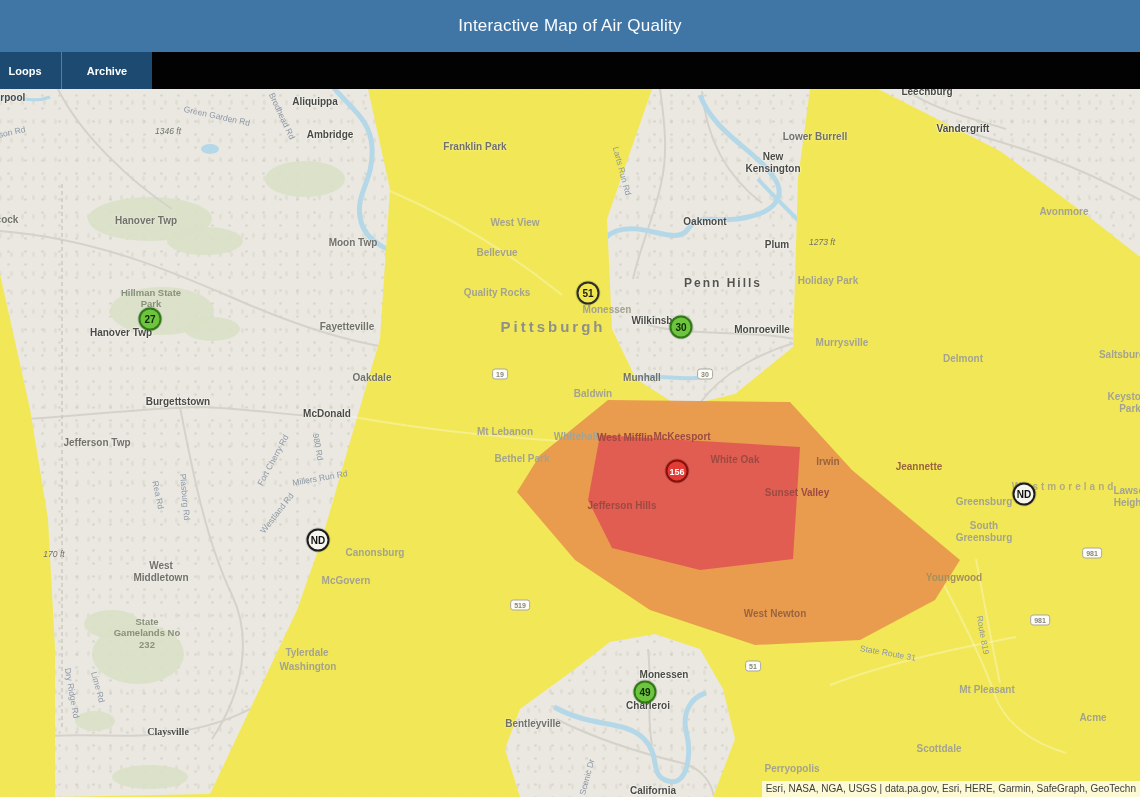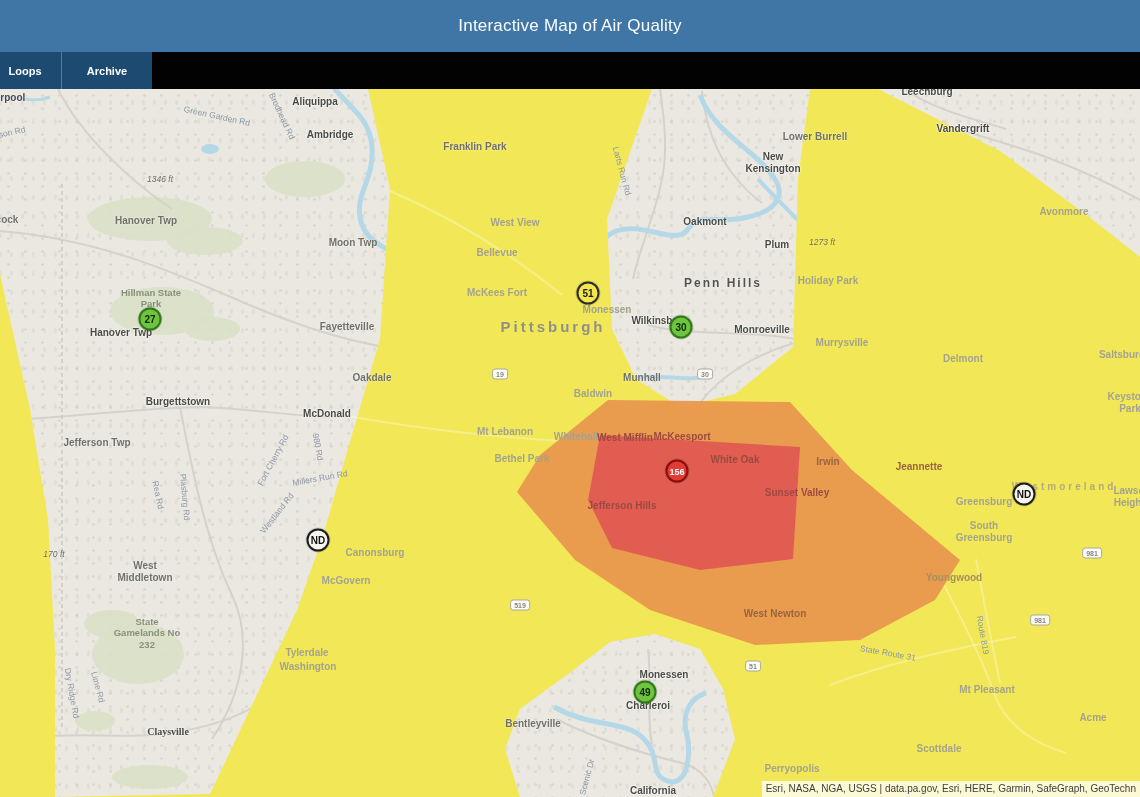--- a/index.html
+++ b/index.html
@@ -122,40 +122,40 @@
         <path d="M942,492 C964,534 984,574 994,604 C1004,634 1032,654 1066,664"></path>
       </g>
 
       <polygon fill-opacity="0.93" id="zone-usg" points="608,311 790,313 852,381 960,471 935,511 860,551 755,556 650,521 575,471 517,403 540,366" fill="#e8964e"></polygon>
       <polygon fill-opacity="0.95" id="zone-unhealthy" points="600,346 800,358 793,470 700,481 612,459 588,411" fill="#e05a52"></polygon>
     </svg>
 
     <div id="map-layers">
         <div class="lbl dark" style="left: 10px; top: 9px;">erpool</div>
         <div class="lbl road" style="left: 12px; top: 43px; transform: translate(-50%, -50%) rotate(-12deg);">son Rd</div>
-        <div class="lbl elev" style="left: 160px; top: 42px; margin-top: 48px;">1346 ft</div>
+        <div class="lbl elev" style="left: 168px; top: 42px;">1346 ft</div>
         <div class="lbl road" style="left: 217px; top: 27px; transform: translate(-50%, -50%) rotate(12deg);">Green Garden Rd</div>
         <div class="lbl road" style="left: 282px; top: 27px; transform: translate(-50%, -50%) rotate(65deg);">Brodhead Rd</div>
         <div class="lbl dark" style="left: 315px; top: 13px;">Aliquippa</div>
         <div class="lbl dark" style="left: 330px; top: 46px;">Ambridge</div>
         <div class="lbl med" style="left: 475px; top: 58px;">Franklin Park</div>
         <div class="lbl road" style="left: 622px; top: 82px; transform: translate(-50%, -50%) rotate(75deg);">Larts Run Rd</div>
         <div class="lbl dark" style="left: 773px; top: 74px;">New
 Kensington</div>
         <div class="lbl med" style="left: 815px; top: 48px;">Lower Burrell</div>
         <div class="lbl dark" style="left: 927px; top: 3px;">Leechburg</div>
         <div class="lbl dark" style="left: 963px; top: 40px;">Vandergrift</div>
         <div class="lbl faint" style="left: 1064px; top: 123px;">Avonmore</div>
         <div class="lbl elev" style="left: 822px; top: 153px;">1273 ft</div>
         <div class="lbl med" style="left: 7px; top: 131px;">cock</div>
         <div class="lbl med" style="left: 146px; top: 132px;">Hanover Twp</div>
         <div class="lbl med" style="left: 353px; top: 154px;">Moon Twp</div>
         <div class="lbl faint" style="left: 515px; top: 134px;">West View</div>
         <div class="lbl faint" style="left: 497px; top: 164px;">Bellevue</div>
-        <div class="lbl faint" style="left: 497px; top: 204px;">McKees Fort</div>
+        <div class="lbl faint" style="left: 497px; top: 204px;">Quality Rocks</div>
         <div class="lbl city" style="left: 553px; top: 238px;">Pittsburgh</div>
         <div class="lbl faint" style="left: 607px; top: 221px;">Monessen</div>
         <div class="lbl dark" style="left: 705px; top: 133px;">Oakmont</div>
         <div class="lbl dark" style="left: 777px; top: 156px;">Plum</div>
         <div class="lbl city2" style="left: 723px; top: 194px;">Penn Hills</div>
         <div class="lbl faint" style="left: 828px; top: 192px;">Holiday Park</div>
         <div class="lbl dark" style="left: 660px; top: 232px;">Wilkinsburg</div>
         <div class="lbl dark" style="left: 762px; top: 241px;">Monroeville</div>
         <div class="lbl faint" style="left: 842px; top: 254px;">Murrysville</div>
         <div class="lbl faint" style="left: 963px; top: 270px;">Delmont</div>
@@ -189,21 +189,21 @@
         <div class="lbl faint" style="left: 1132px; top: 408px;">Lawson
 Heights</div>
         <div class="lbl road" style="left: 273px; top: 371px; transform: translate(-50%, -50%) rotate(-62deg);">Fort Cherry Rd</div>
         <div class="lbl road" style="left: 318px; top: 358px; transform: translate(-50%, -50%) rotate(80deg);">980 Rd</div>
         <div class="lbl road" style="left: 320px; top: 389px; transform: translate(-50%, -50%) rotate(-10deg);">Millers Run Rd</div>
         <div class="lbl road" style="left: 277px; top: 424px; transform: translate(-50%, -50%) rotate(-52deg);">Westland Rd</div>
         <div class="lbl road" style="left: 158px; top: 406px; transform: translate(-50%, -50%) rotate(78deg);">Rea Rd</div>
         <div class="lbl road" style="left: 185px; top: 408px; transform: translate(-50%, -50%) rotate(85deg);">Plasburg Rd</div>
         <div class="lbl faint" style="left: 375px; top: 464px;">Canonsburg</div>
         <div class="lbl faint" style="left: 346px; top: 492px;">McGovern</div>
-        <div class="lbl med" style="left: 145px; top: 483px; text-align: center;">West
+        <div class="lbl med" style="left: 161px; top: 483px; text-align: center;">West
 Middletown</div>
         <div class="lbl elev" style="left: 10px; top: 465px; margin-left: 44px;">170 ft</div>
         <div class="lbl orfaint" style="left: 954px; top: 489px;">Youngwood</div>
         <div class="lbl orlbl" style="left: 775px; top: 525px;">West Newton</div>
         <div class="lbl road" style="left: 983px; top: 546px; transform: translate(-50%, -50%) rotate(80deg);">Route 819</div>
         <div class="lbl road" style="left: 888px; top: 564px; transform: translate(-50%, -50%) rotate(10deg);">State Route 31</div>
         <div class="lbl faint" style="left: 307px; top: 564px;">Tylerdale</div>
         <div class="lbl faint" style="left: 308px; top: 578px;">Washington</div>
         <div class="lbl park" style="left: 147px; top: 544px;">State
 Gamelands No

